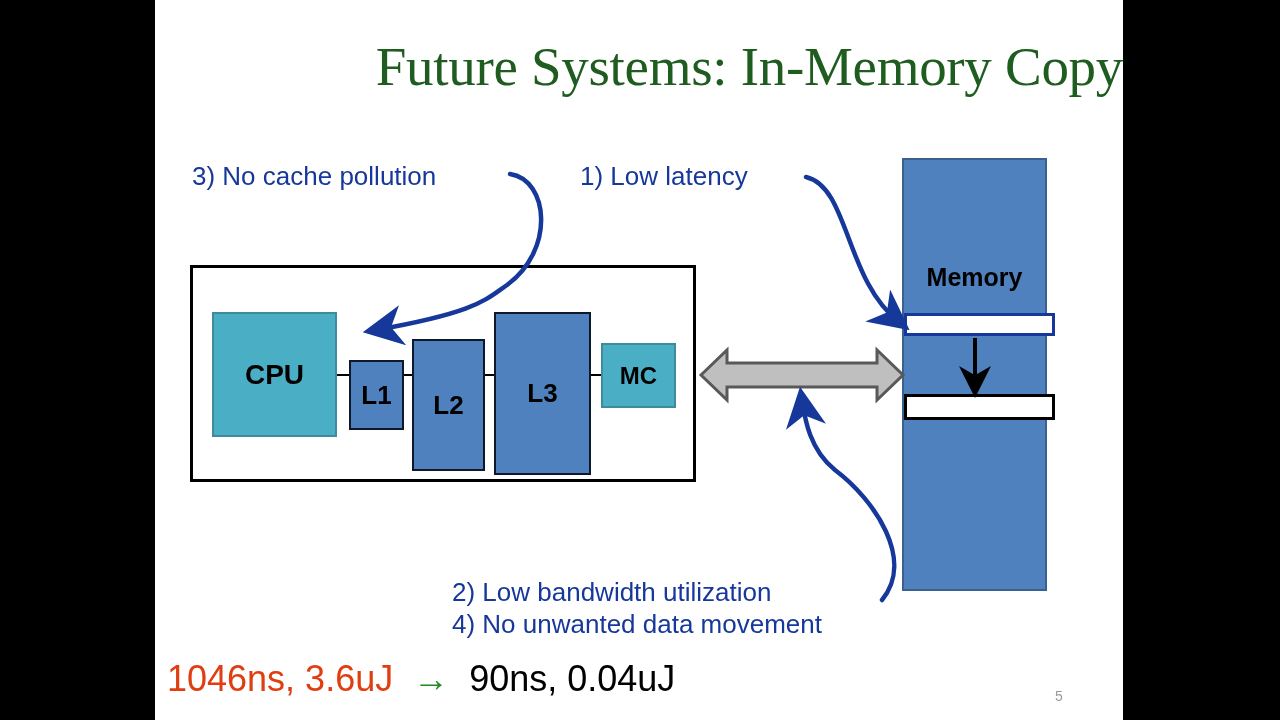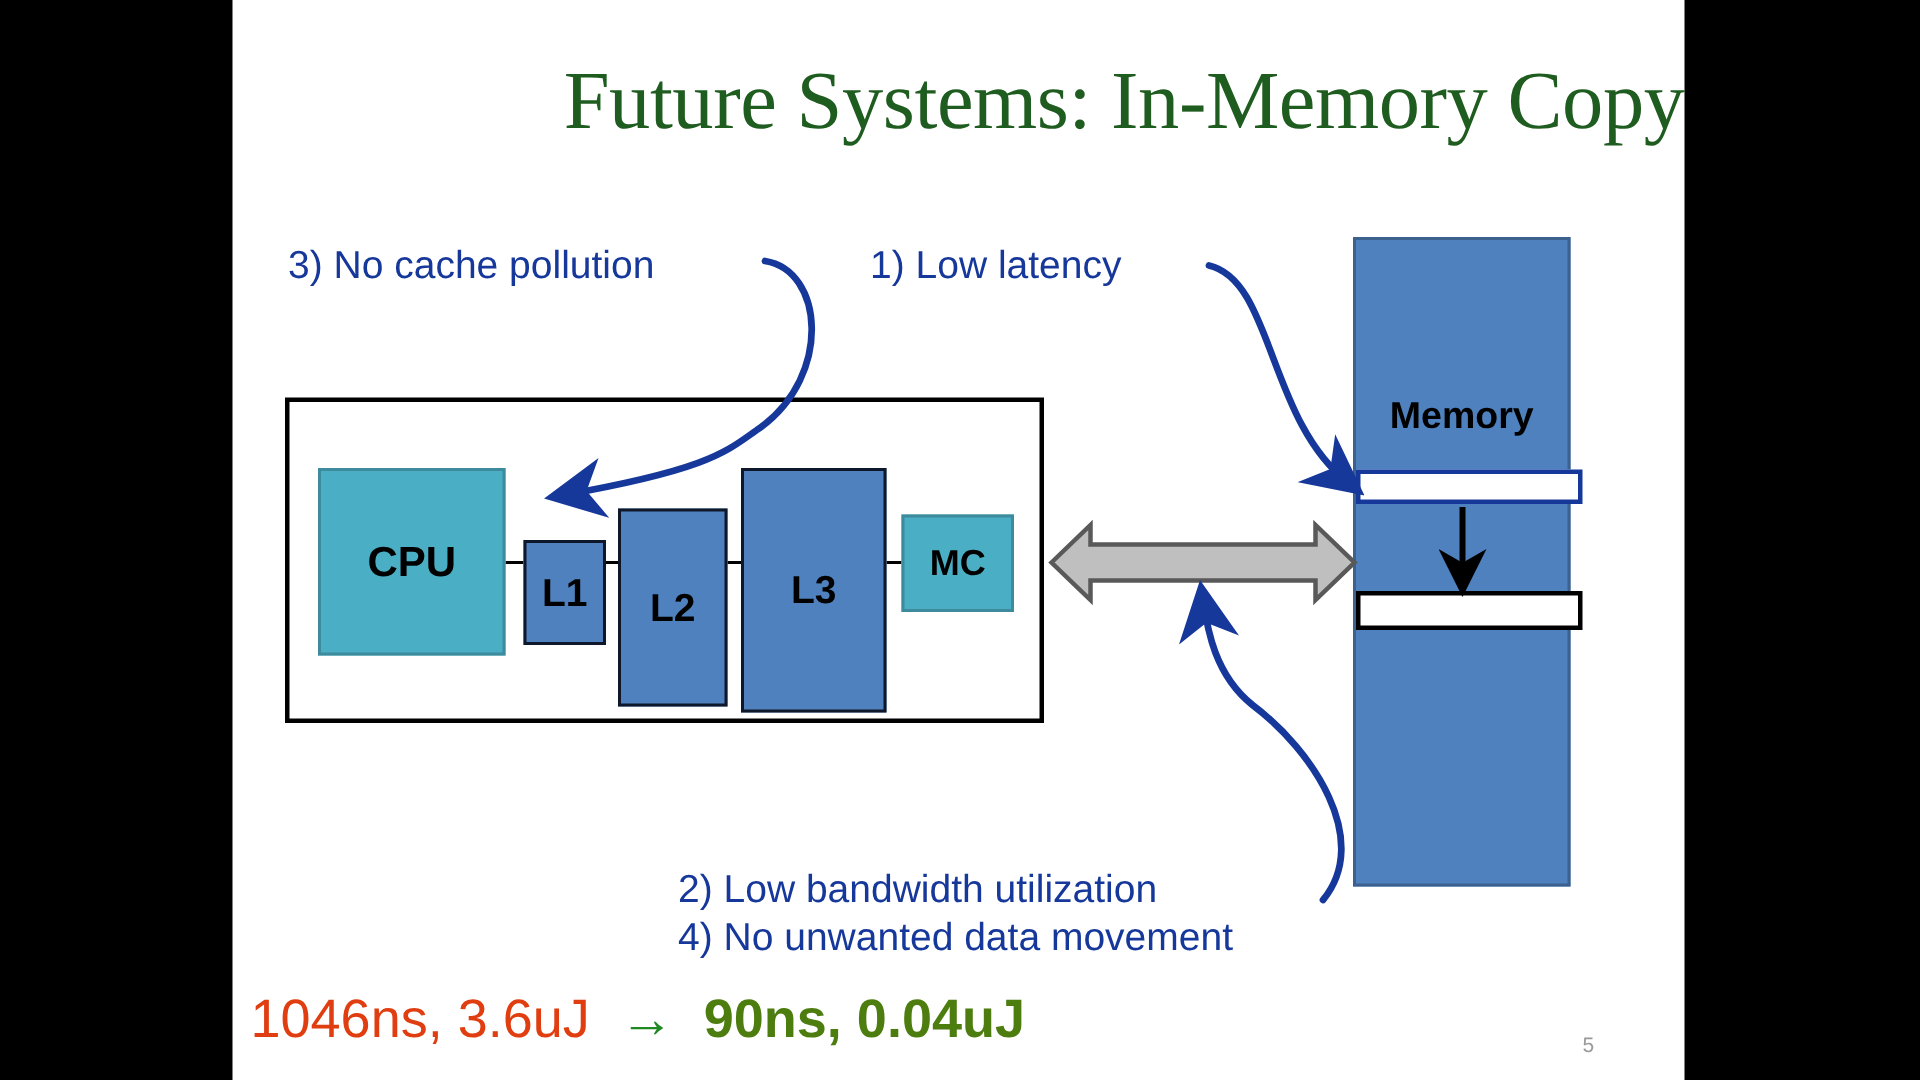--- a/index.html
+++ b/index.html
@@ -171,21 +171,21 @@
   #result-line {
     position: absolute;
     left: 12px;
     top: 658px;
     white-space: nowrap;
     font-size: 36px;
     font-family: "Liberation Sans", sans-serif;
   }
   #result-before { color: #e03e11; }
   #result-arrow  { color: #1f8a21; padding: 0 20px; }
-  #result-after  { color: #4d7c0f; font-weight: bold; }
+  #result-after  { color: #000000; }
 
   
   #page-number {
     position: absolute;
     left: 900px;
     top: 688px;
     font-size: 14px;
     color: #9a9a9a;
     font-family: "Liberation Sans", sans-serif;
   }

